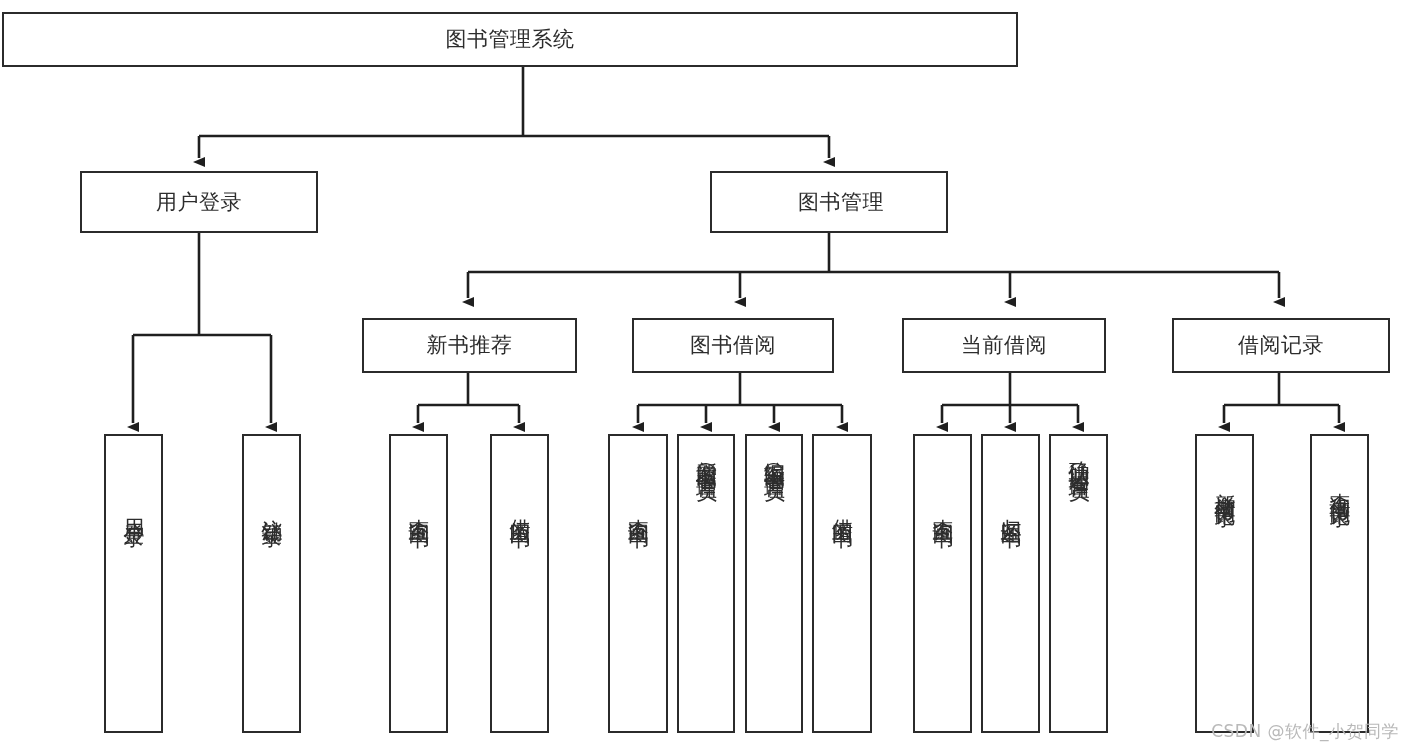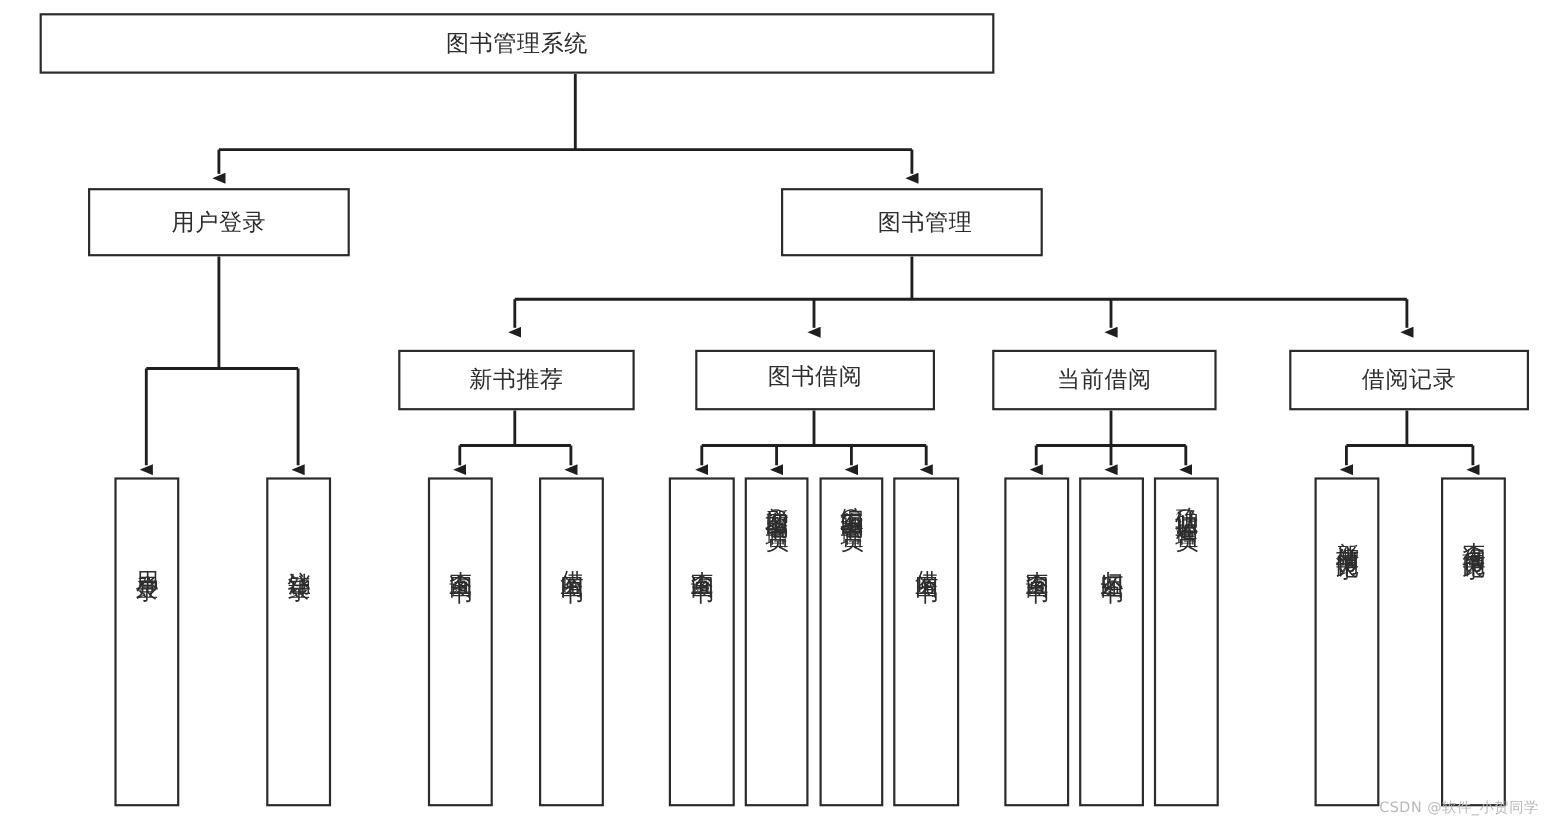--- a/index.html
+++ b/index.html
@@ -75,21 +75,21 @@
   
   .node.vert.pad-sm { padding-top: 66px; }
   .node.vert.pad-md { padding-top: 40px; }
   .node.vert.pad-xs { padding-top: 8px; }
 
   
   #watermark {
     position: absolute;
     right: 6px;
     bottom: 4px;
-    font-size: 13px;
+    font-size: 17px;
     color: #b9b9b9;
     white-space: nowrap;
     letter-spacing: 0.5px;
     pointer-events: none;
   }
 </style>
 </head>
 <body>
 
 <div id="diagram-root">
@@ -137,37 +137,37 @@
       <path d="M1010,405 L1010,423" marker-end="url(#arrow)"></path>
       <path d="M1078,405 L1078,423" marker-end="url(#arrow)"></path>
 
       <path d="M1279,373 L1279,405"></path>
       <path d="M1224,405 L1339,405"></path>
       <path d="M1224,405 L1224,423" marker-end="url(#arrow)"></path>
       <path d="M1339,405 L1339,423" marker-end="url(#arrow)"></path>
     </g>
   </svg>
 
-  <div class="node horiz root" style="left:36px; top:12px; width:868px; height:55px;">
+  <div class="node horiz root" style="left:2px; top:12px; width:1016px; height:55px;">
     <span class="node-label">图书管理系统</span>
   </div>
 
   <div class="node horiz" style="left:80px; top:171px; width:238px; height:62px;">
     <span class="node-label">用户登录</span>
   </div>
 
   <div class="node horiz" style="left:710px; top:171px; width:238px; height:62px;padding-left:24px;">
     <span class="node-label">图书管理</span>
   </div>
 
   <div class="node horiz" style="left:362px; top:318px; width:215px; height:55px;">
     <span class="node-label">新书推荐</span>
   </div>
 
-  <div class="node horiz" style="left:632px; top:318px; width:218px; height:55px;font-family:Liberation Mono, monospace;">
+  <div class="node horiz" style="left:632px; top:318px; width:202px; height:55px;">
     <span class="node-label">图书借阅</span>
   </div>
 
   <div class="node horiz" style="left:902px; top:318px; width:204px; height:55px;">
     <span class="node-label">当前借阅</span>
   </div>
 
   <div class="node horiz" style="left:1172px; top:318px; width:218px; height:55px;">
     <span class="node-label">借阅记录</span>
   </div>

